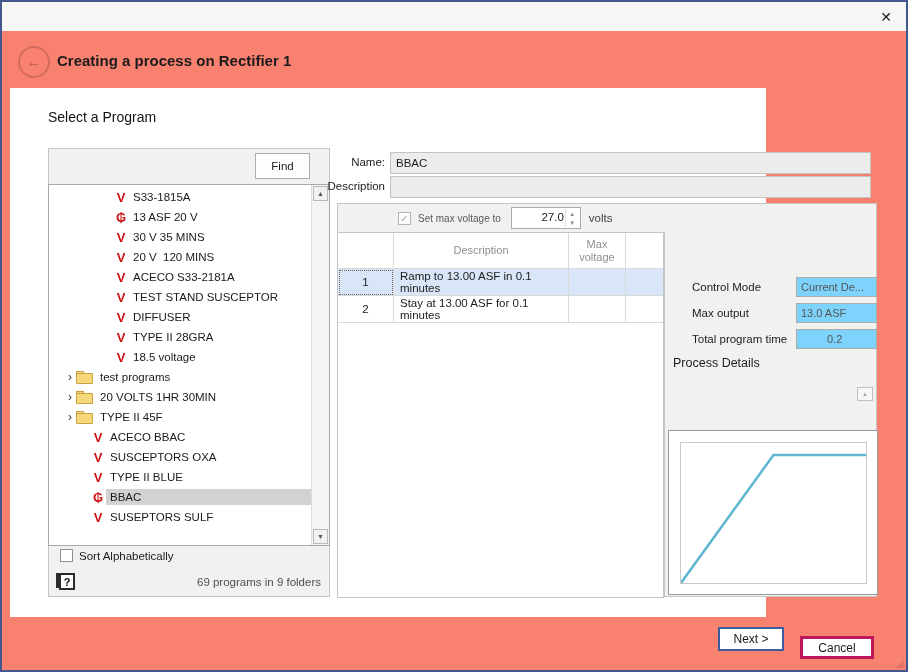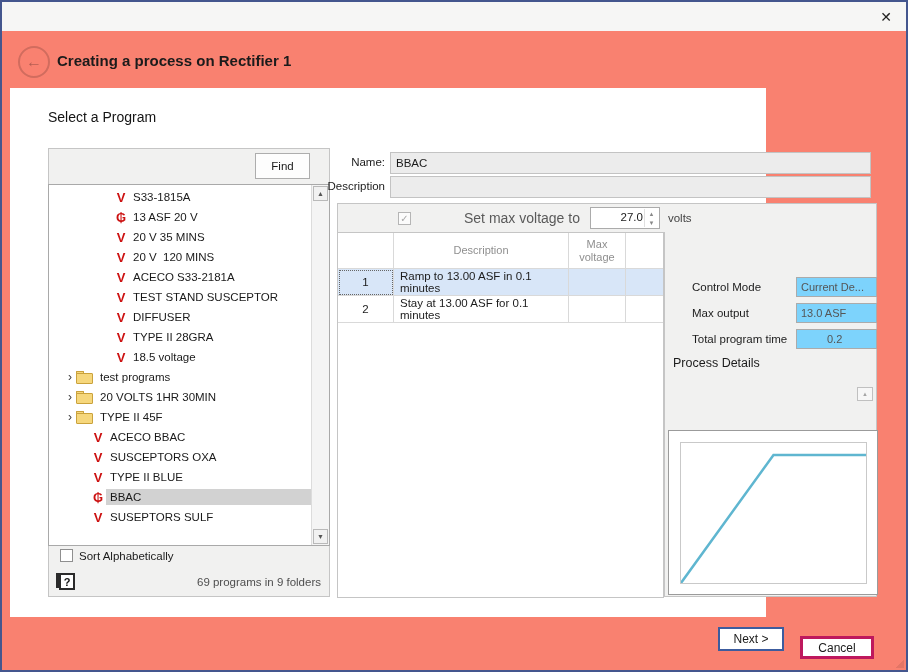--- a/index.html
+++ b/index.html
@@ -67,21 +67,21 @@
   
   .fld-label{position:absolute;font-size:11.5px;color:#1c1c1c;text-align:right;}
   .ro-field{position:absolute;background:#ececec;border:1px solid #c3c3c3;box-sizing:border-box;
     font-size:11.5px;color:#1a1a1a;display:flex;align-items:center;padding:0 5px;}
   
   .main-box{position:absolute;left:327px;top:115px;width:540px;height:394px;background:var(--graybg);
     border:1px solid var(--bdr);box-sizing:border-box;}
   .maxv-row{position:absolute;left:0;top:0;right:0;height:28px;display:flex;align-items:center;}
   .cb-dis{width:13px;height:13px;background:#fbfbfb;border:1px solid #b5b5b5;margin-left:60px;margin-right:7px;
     box-sizing:border-box;display:flex;align-items:center;justify-content:center;font-size:10px;color:#a9a9a9;}
-  .maxv-label{font-size:14px;color:#5a5a5a;margin-left:46px;}
+  .maxv-label{font-size:10px;color:#5a5a5a;}
   .spinbox{position:relative;width:70px;height:22px;background:#fff;border:1px solid #ababab;box-sizing:border-box;
     margin-left:10px;margin-right:8px;}
   .spin-val{position:absolute;right:16px;top:3px;font-size:11.5px;color:#1a1a1a;}
   .spin-arrows{position:absolute;right:1px;top:1px;bottom:1px;width:13px;display:flex;flex-direction:column;
     align-items:center;justify-content:space-around;font-size:6px;color:#888;border-left:1px solid #e0e0e0;}
   .volts-label{font-size:11.5px;color:#444;}
   
   .steps{position:absolute;left:-1px;top:28px;width:327px;height:366px;background:#fff;
     border:1px solid var(--bdr);box-sizing:border-box;}
   .trow{display:grid;grid-template-columns:56px 175px 57px 37px;}
@@ -140,21 +140,21 @@
             <div class="tree-row indent2">
               <span class="icon-v">V</span>
               <span class="tree-label">S33-1815A</span>
             </div>
             <div class="tree-row indent2">
               <span class="icon-cd">₲</span>
               <span class="tree-label">13 ASF 20 V</span>
             </div>
             <div class="tree-row indent2">
               <span class="icon-v">V</span>
-              <span class="tree-label">20 V 35 MINS</span>
+              <span class="tree-label">30 V 35 MINS</span>
             </div>
             <div class="tree-row indent2">
               <span class="icon-v">V</span>
               <span class="tree-label">20 V  120 MINS</span>
             </div>
             <div class="tree-row indent2">
               <span class="icon-v">V</span>
               <span class="tree-label">ACECO S33-2181A</span>
             </div>
             <div class="tree-row indent2">

